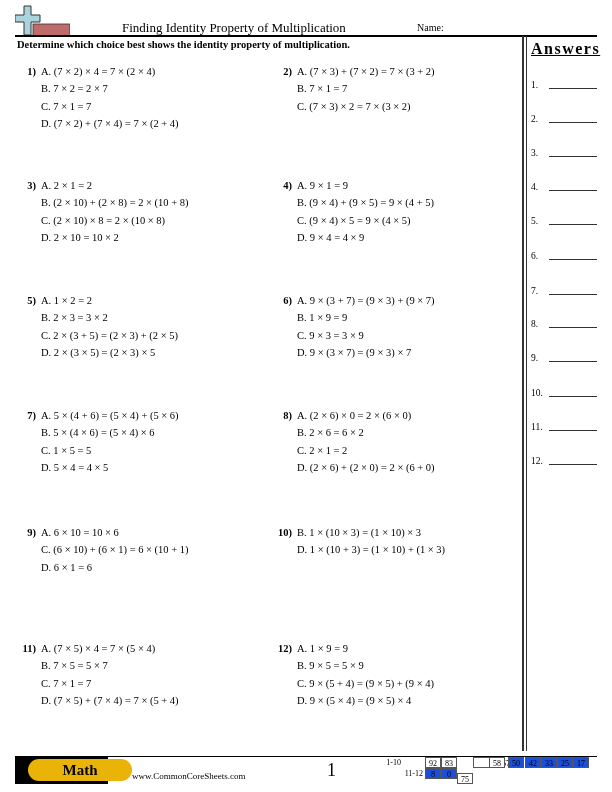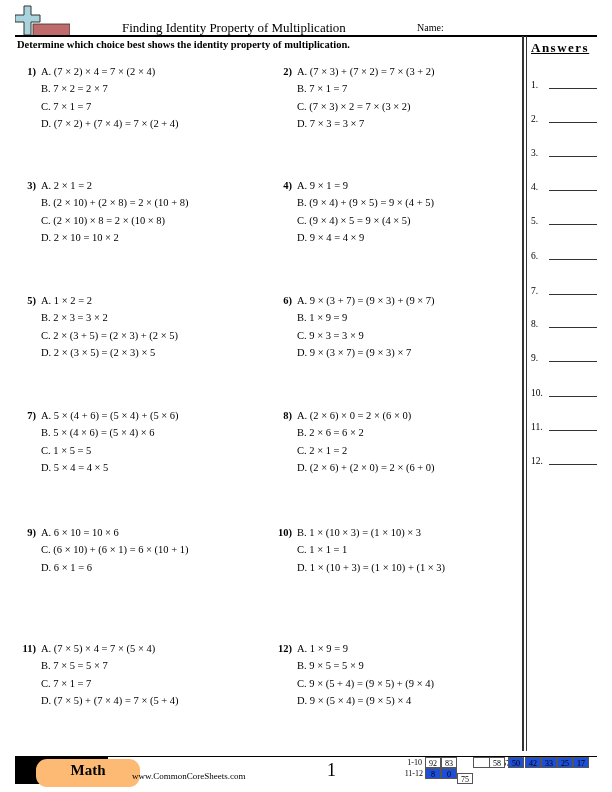--- a/index.html
+++ b/index.html
@@ -5,31 +5,31 @@
   html, body { margin:0; padding:0; background:#fff; }
   body { width:612px; height:792px; position:relative; overflow:hidden;
          font-family:"Liberation Serif", serif; color:#000; }
   .logo { position:absolute; left:15px; top:5px; width:55px; height:32px; }
   .title { position:absolute; left:122px; top:20px; font-size:13px; }
   .name-label { position:absolute; left:417px; top:22px; font-size:10px; }
   .header-rule { position:absolute; left:15px; top:35px; width:582px; height:2px; background:#000; }
   .instructions { position:absolute; left:17px; top:39px; font-size:10.5px; font-weight:bold; }
   .vline1 { position:absolute; left:522px; top:36px; width:1.5px; height:715px; background:#333; }
   .vline2 { position:absolute; left:525.5px; top:36px; width:1.5px; height:715px; background:#333; }
-  .answers-title { position:absolute; left:531px; top:40px; font-size:13px; font-weight:bold;
+  .answers-title { position:absolute; left:531px; top:40px; font-size:16px; font-weight:bold;
                    letter-spacing:1.5px; text-decoration:underline; }
   .ans-row { position:absolute; left:531px; font-size:9.5px; width:70px; }
   .ans-row .num { position:absolute; left:0; top:0; }
   .ans-row .line { position:absolute; left:18px; top:8px; width:48px; height:1.3px; background:#333; }
   .problem { position:absolute; font-size:10.5px; line-height:17.3px; }
   .problem .pnum { position:absolute; left:0; top:0; font-weight:bold; width:22px; text-align:right; }
   .problem .choices { position:absolute; left:27px; top:0; white-space:nowrap; }
   .footer-rule { position:absolute; left:15px; top:756px; width:582px; height:1px; background:#000; }
   .math-badge { position:absolute; left:15px; top:757px; width:93px; height:27px; background:#000; }
-  .math-pill { position:absolute; left:36px; top:759px; width:104px; height:28px; background:#fdba74;
+  .math-pill { position:absolute; left:28px; top:759px; width:104px; height:22px; background:#eab308;
                border-radius:11px; text-align:center; font-weight:bold; font-size:15px; line-height:22px; }
   .website { position:absolute; left:132px; top:771px; font-size:9px; }
   .page-num { position:absolute; left:327px; top:760px; font-size:18px; }
   .score-label { position:absolute; font-size:8px; width:30px; text-align:right; }
   .score-cell { position:absolute; font-size:8px; height:11px; width:16px; text-align:center;
                 line-height:11px; border:0.6px solid #555; box-sizing:border-box; background:#fff; }
   .score-cell.hl { background:#1d4ed8; }
 </style>
 </head>
 <body>
@@ -104,21 +104,20 @@
     <div>C. 7 × 1 = 7</div>
     <div>D. (7 × 2) + (7 × 4) = 7 × (2 + 4)</div>
   </div>
 </div>
 <div class="problem" style="left:270px; top:63px;">
   <span class="pnum">2)</span>
   <div class="choices">
     <div>A. (7 × 3) + (7 × 2) = 7 × (3 + 2)</div>
     <div>B. 7 × 1 = 7</div>
     <div>C. (7 × 3) × 2 = 7 × (3 × 2)</div>
-    <div>D. 7 × 3 = 3 × 7</div>
   </div>
 </div>
 
 <div class="problem" style="left:14px; top:177px;">
   <span class="pnum">3)</span>
   <div class="choices">
     <div>A. 2 × 1 = 2</div>
     <div>B. (2 × 10) + (2 × 8) = 2 × (10 + 8)</div>
     <div>C. (2 × 10) × 8 = 2 × (10 × 8)</div>
     <div>D. 2 × 10 = 10 × 2</div>
@@ -177,21 +176,20 @@
   <div class="choices">
     <div>A. 6 × 10 = 10 × 6</div>
     <div>C. (6 × 10) + (6 × 1) = 6 × (10 + 1)</div>
     <div>D. 6 × 1 = 6</div>
   </div>
 </div>
 <div class="problem" style="left:270px; top:524px;">
   <span class="pnum">10)</span>
   <div class="choices">
     <div>B. 1 × (10 × 3) = (1 × 10) × 3</div>
-    <div>C. 1 × 1 = 1</div>
     <div>D. 1 × (10 + 3) = (1 × 10) + (1 × 3)</div>
   </div>
 </div>
 
 <div class="problem" style="left:14px; top:640px;">
   <span class="pnum">11)</span>
   <div class="choices">
     <div>A. (7 × 5) × 4 = 7 × (5 × 4)</div>
     <div>B. 7 × 5 = 5 × 7</div>
     <div>C. 7 × 1 = 7</div>
@@ -207,21 +205,21 @@
     <div>D. 9 × (5 × 4) = (9 × 5) × 4</div>
   </div>
 </div>
 
 <div class="footer-rule"></div>
 <div class="math-badge"></div>
 <div class="math-pill">Math</div>
 <div class="website">www.CommonCoreSheets.com</div>
 <div class="page-num">1</div>
 
-<div class="score-label" style="left:392px; top:758px;">1-10</div>
+<div class="score-label" style="left:371px; top:758px;">1-10</div>
 <div class="score-cell" style="left:425px; top:757px;">92</div>
 <div class="score-cell" style="left:441px; top:757px;">83</div>
 <div class="score-cell" style="left:457px; top:757px;margin-top:16px;">75</div>
 <div class="score-cell" style="left:473px; top:757px;padding-left:28px;">67</div>
 <div class="score-cell" style="left:489px; top:757px;">58</div>
 <div class="score-cell hl" style="left:508px; top:757px;">50</div>
 <div class="score-cell hl" style="left:525px; top:757px;">42</div>
 <div class="score-cell hl" style="left:541px; top:757px;">33</div>
 <div class="score-cell hl" style="left:557px; top:757px;">25</div>
 <div class="score-cell hl" style="left:573px; top:757px;">17</div>

